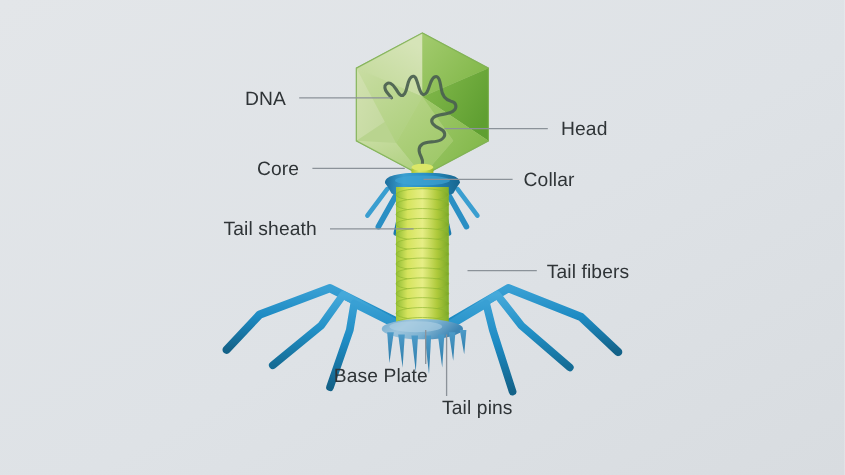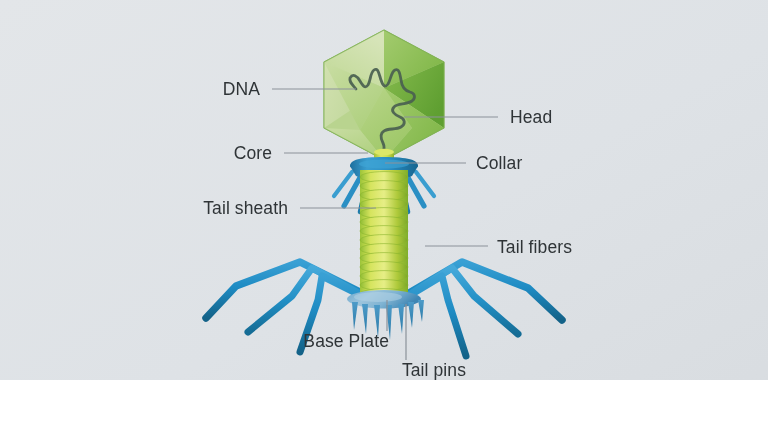--- a/index.html
+++ b/index.html
@@ -3,21 +3,21 @@
 <meta charset="utf-8">
 <style>
   html, body {
     margin: 0;
     padding: 0;
     background: #ffffff;
   }
   #canvas {
     position: relative;
     width: 768px;
-    height: 380px;
+    height: 432px;
     overflow: hidden;
     background: linear-gradient(150deg, #e2e5e8 0%, #dee2e6 45%, #d9dde1 100%);
     font-family: "Liberation Sans", sans-serif;
   }
   #figure {
     position: absolute;
     inset: 0;
     width: 768px;
     height: 432px;
     display: block;

